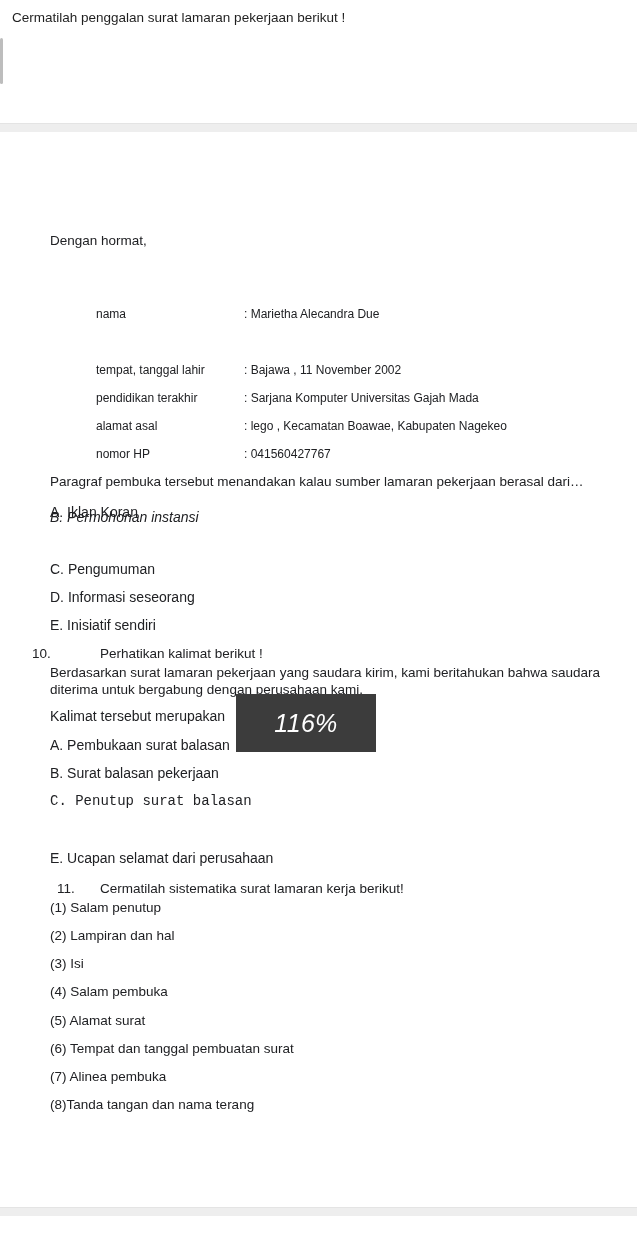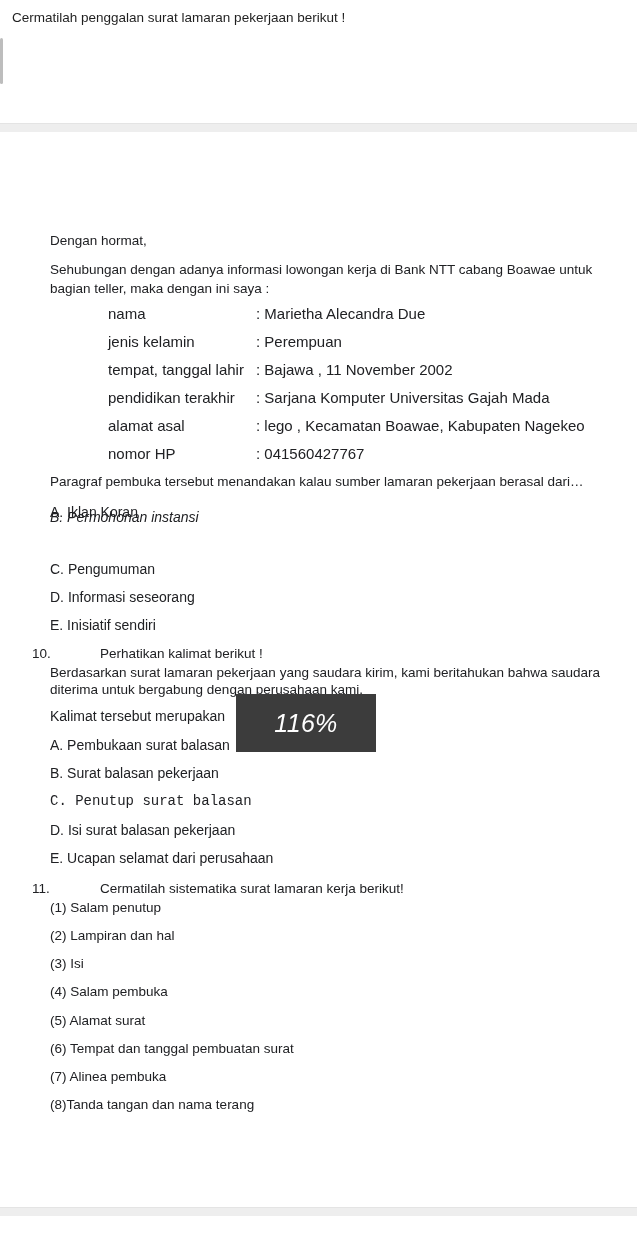--- a/index.html
+++ b/index.html
@@ -96,24 +96,24 @@
     top: 128px;
     width: 570px;
     font-size: 13.5px;
     line-height: 19px;
     color: #202124;
   }
 
   
   .field-row {
     position: absolute;
-    left: 108px;
+    left: 96px;
     width: 530px;
     height: 18px;
-    font-size: 15px;
+    font-size: 12px;
     line-height: 18px;
     white-space: nowrap;
   }
   .field-label {
     display: inline-block;
     width: 148px;
     vertical-align: top;
   }
   .field-value {
     display: inline-block;
@@ -199,27 +199,23 @@
 <div id="divider-top" class="divider-band"></div>
 
 <div id="scroll-marker-top" class="scroll-marker"></div>
 <div id="scroll-marker-mid" class="scroll-marker"></div>
 <div id="scroll-marker-bottom" class="scroll-marker"></div>
 
 <div id="doc-body">
 
   <div id="salutation" class="doc-line">Dengan hormat,</div>
 
-  <div id="intro-para">Sehubungan dengan adanya informasi lowongan kerja di Bank NTT cabang Boawae untuk bagian  teller,  maka dengan ini saya :</div>
 
   <div class="field-row" style="top:173px;">
     <span class="field-label">nama</span><span class="field-value">Marietha Alecandra Due</span>
-  </div>
-  <div class="field-row" style="top:201px;">
-    <span class="field-label">jenis kelamin</span><span class="field-value">Perempuan</span>
   </div>
   <div class="field-row" style="top:229px;">
     <span class="field-label">tempat, tanggal lahir</span><span class="field-value">Bajawa , 11 November 2002</span>
   </div>
   <div class="field-row" style="top:257px;">
     <span class="field-label">pendidikan terakhir</span><span class="field-value">Sarjana Komputer Universitas Gajah Mada</span>
   </div>
   <div class="field-row" style="top:285px;">
     <span class="field-label">alamat asal</span><span class="field-value">lego , Kecamatan Boawae, Kabupaten Nagekeo</span>
   </div>
@@ -239,24 +235,23 @@
     <span class="num">10.</span><span>Perhatikan kalimat berikut !</span>
   </div>
 
   <div class="q-sub" style="top:532px;">Berdasarkan surat lamaran pekerjaan yang saudara kirim, kami beritahukan bahwa saudara diterima untuk bergabung dengan perusahaan kami.</div>
 
   <div class="option-line" style="top:575px;">Kalimat tersebut merupakan</div>
 
   <div class="option-line" style="top:604px;">A. Pembukaan surat balasan</div>
   <div class="option-line" style="top:632px;">B. Surat balasan pekerjaan</div>
   <div class="option-line" style="top:660px;font-family:Liberation Mono, monospace;">C. Penutup surat balasan</div>
-  <div class="option-line" style="top:689px;">D. Isi surat balasan pekerjaan</div>
   <div class="option-line" style="top:717px;">E. Ucapan selamat dari perusahaan</div>
 
-  <div class="q-number" style="top:748px;">
+  <div class="q-number" style="top:748px;text-align:center;">
     <span class="num">11.</span><span>Cermatilah sistematika surat lamaran kerja berikut!</span>
   </div>
 
   <div class="list-item" style="top:767px;">(1) Salam penutup</div>
   <div class="list-item" style="top:795px;">(2) Lampiran dan hal</div>
   <div class="list-item" style="top:823px;">(3) Isi</div>
   <div class="list-item" style="top:851px;">(4) Salam pembuka</div>
   <div class="list-item" style="top:880px;">(5) Alamat surat</div>
   <div class="list-item" style="top:908px;">(6) Tempat dan tanggal pembuatan surat</div>
   <div class="list-item" style="top:936px;">(7) Alinea pembuka</div>

